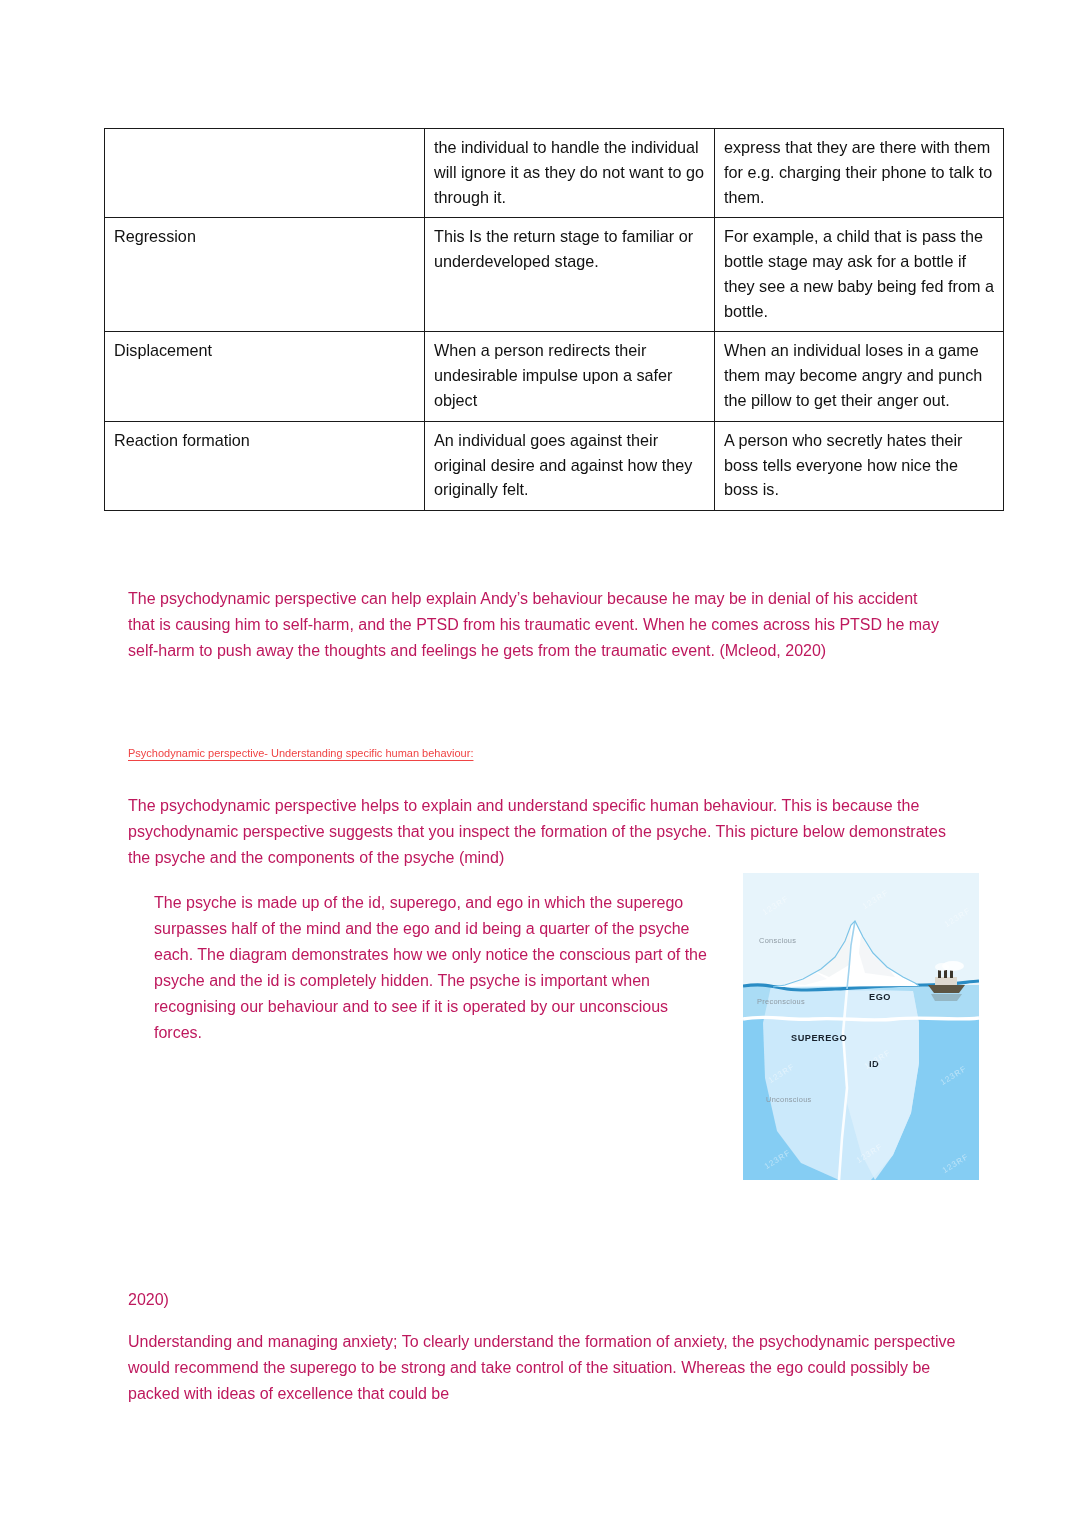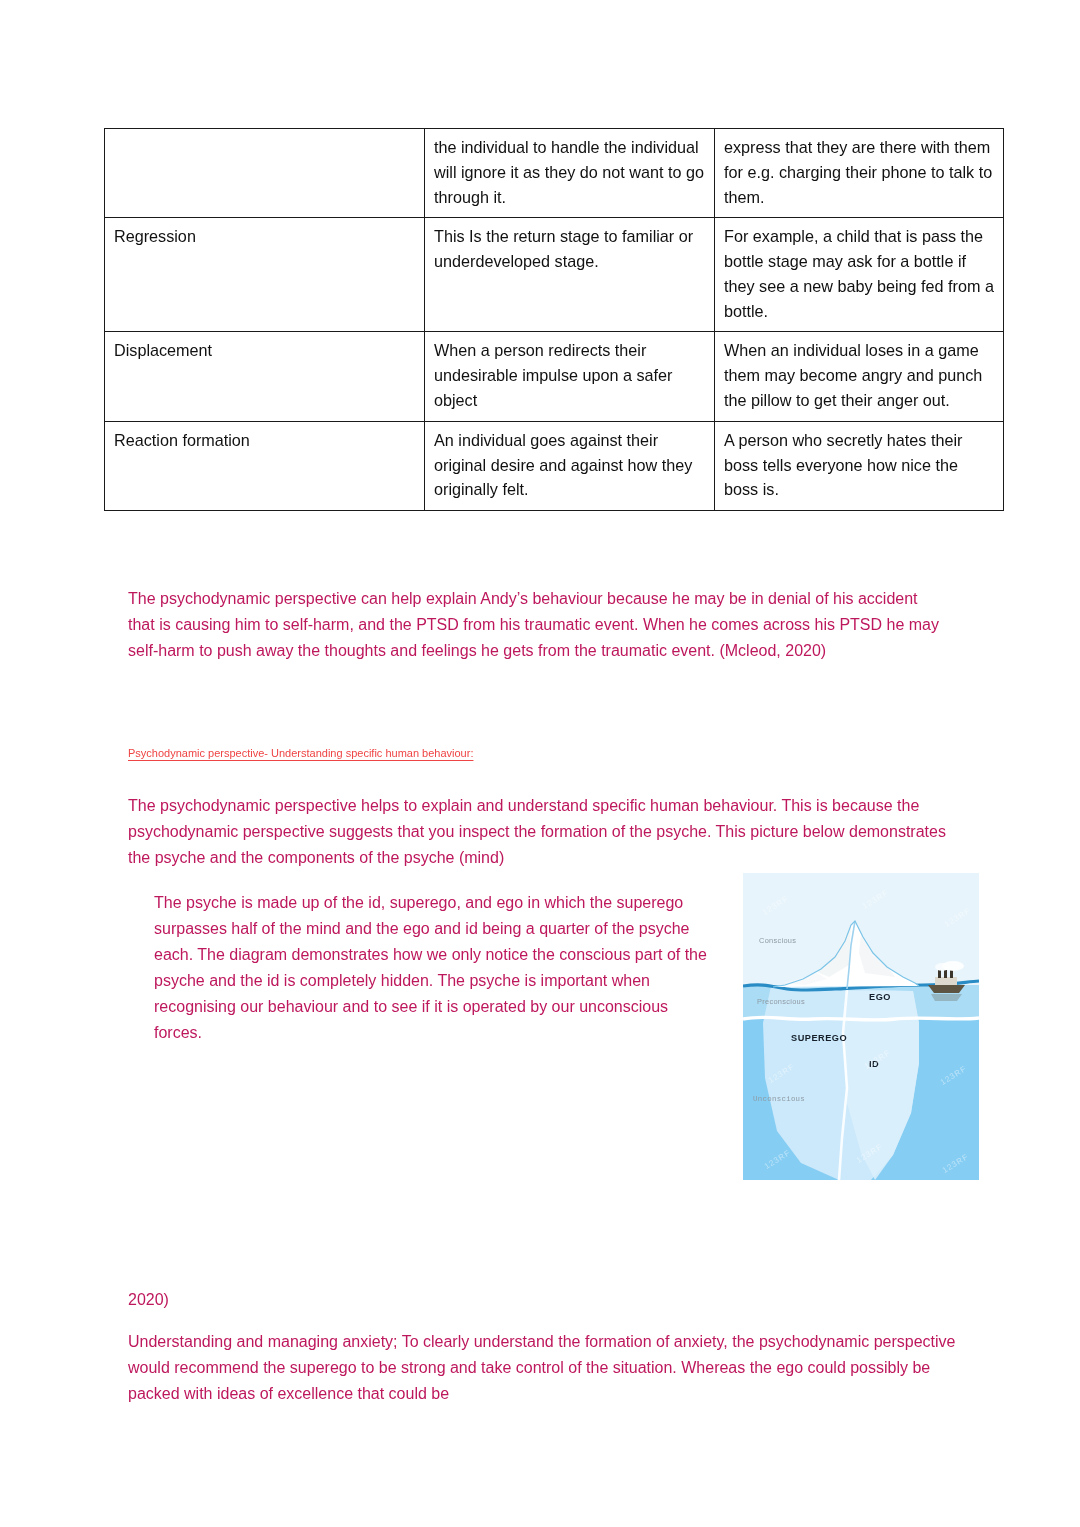--- a/index.html
+++ b/index.html
@@ -111,21 +111,21 @@
     letter-spacing: .3px;
   }
   .lbl-bold {
     font-size: 9.2px;
     font-weight: bold;
     color: #16202b;
     letter-spacing: .5px;
   }
   .lbl-conscious    { left: 16px; top: 63px; }
   .lbl-preconscious { left: 14px; top: 124px; }
-  .lbl-unconscious  { left: 10px; top: 222px; font-family: Liberation Mono, monospace; }
+  .lbl-unconscious  { left: 23px; top: 222px; }
   .lbl-ego       { left: 126px; top: 119px; }
   .lbl-superego  { left: 48px;  top: 160px; }
   .lbl-id        { left: 126px; top: 186px; }
 
   .watermark {
     position: absolute;
     font-size: 8px;
     color: rgba(255,255,255,0.45);
     transform: rotate(-32deg);
     font-family: "Liberation Sans", sans-serif;

